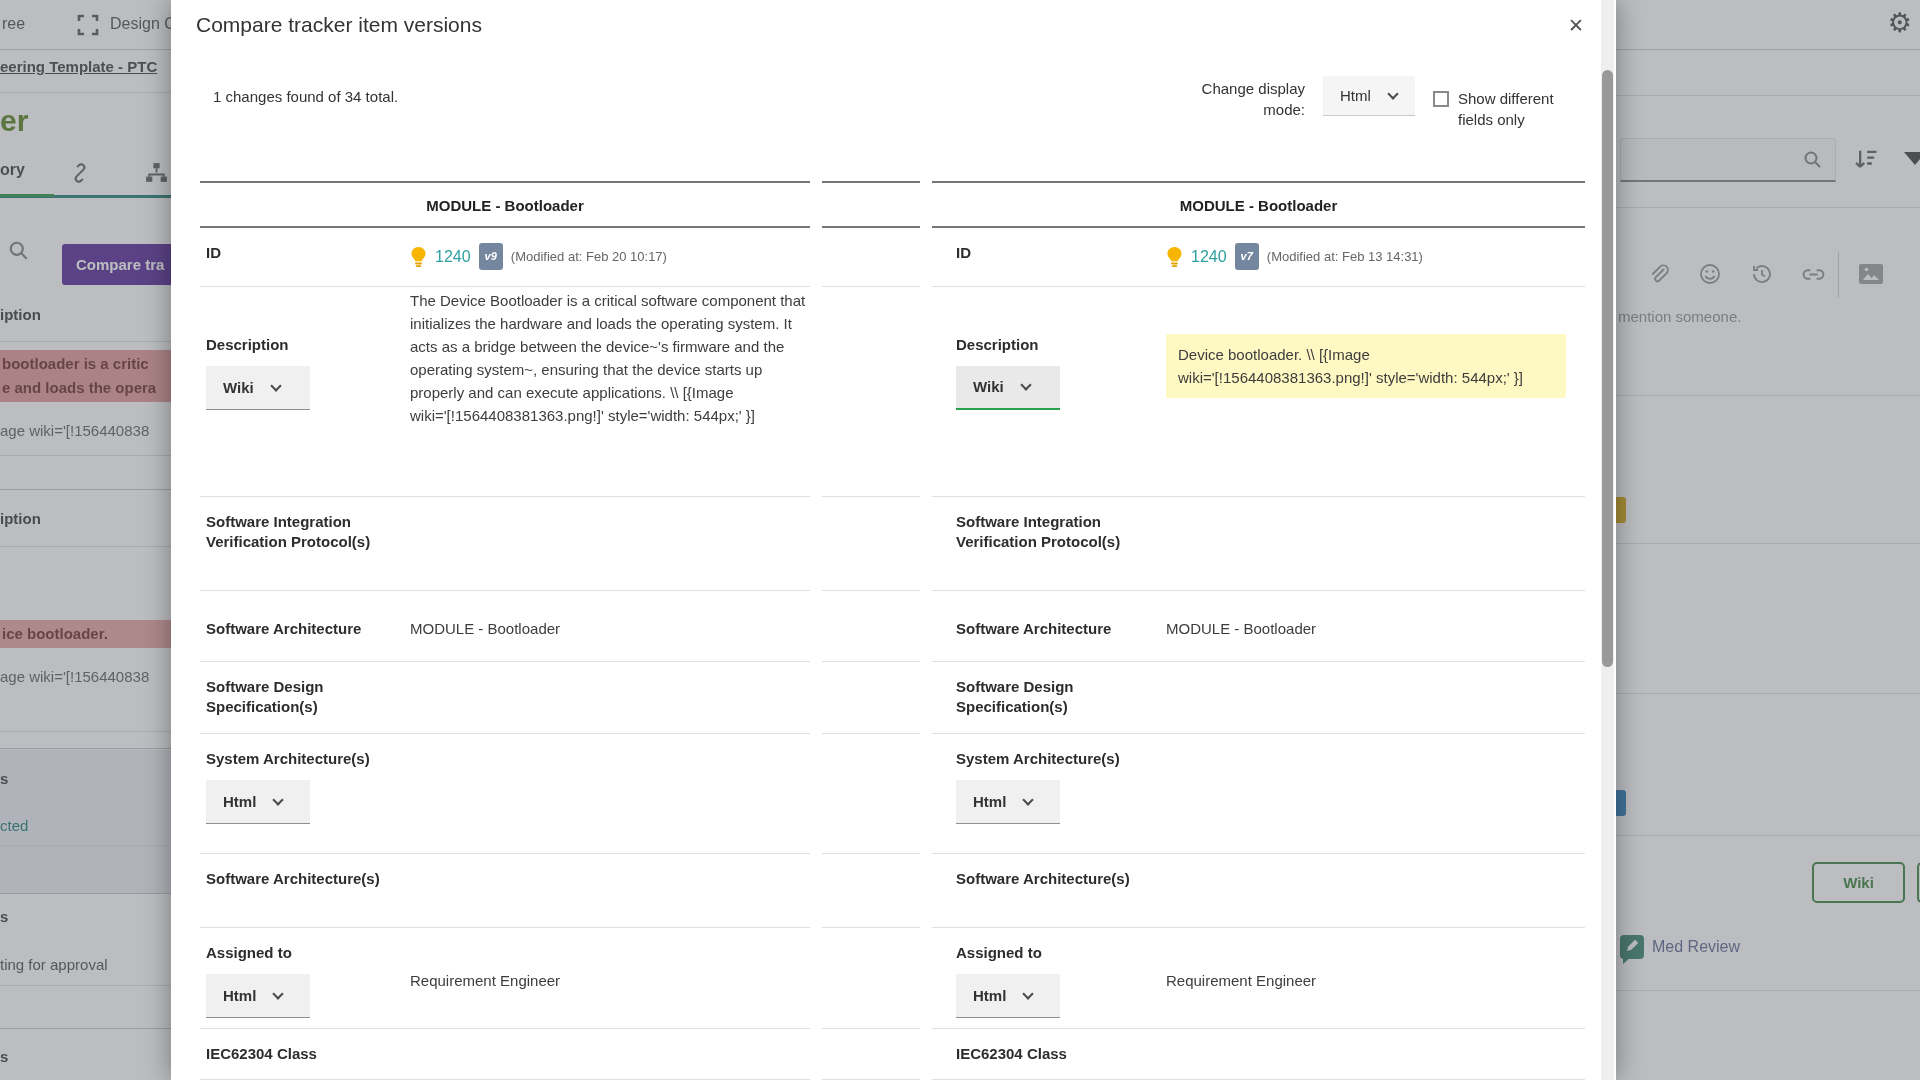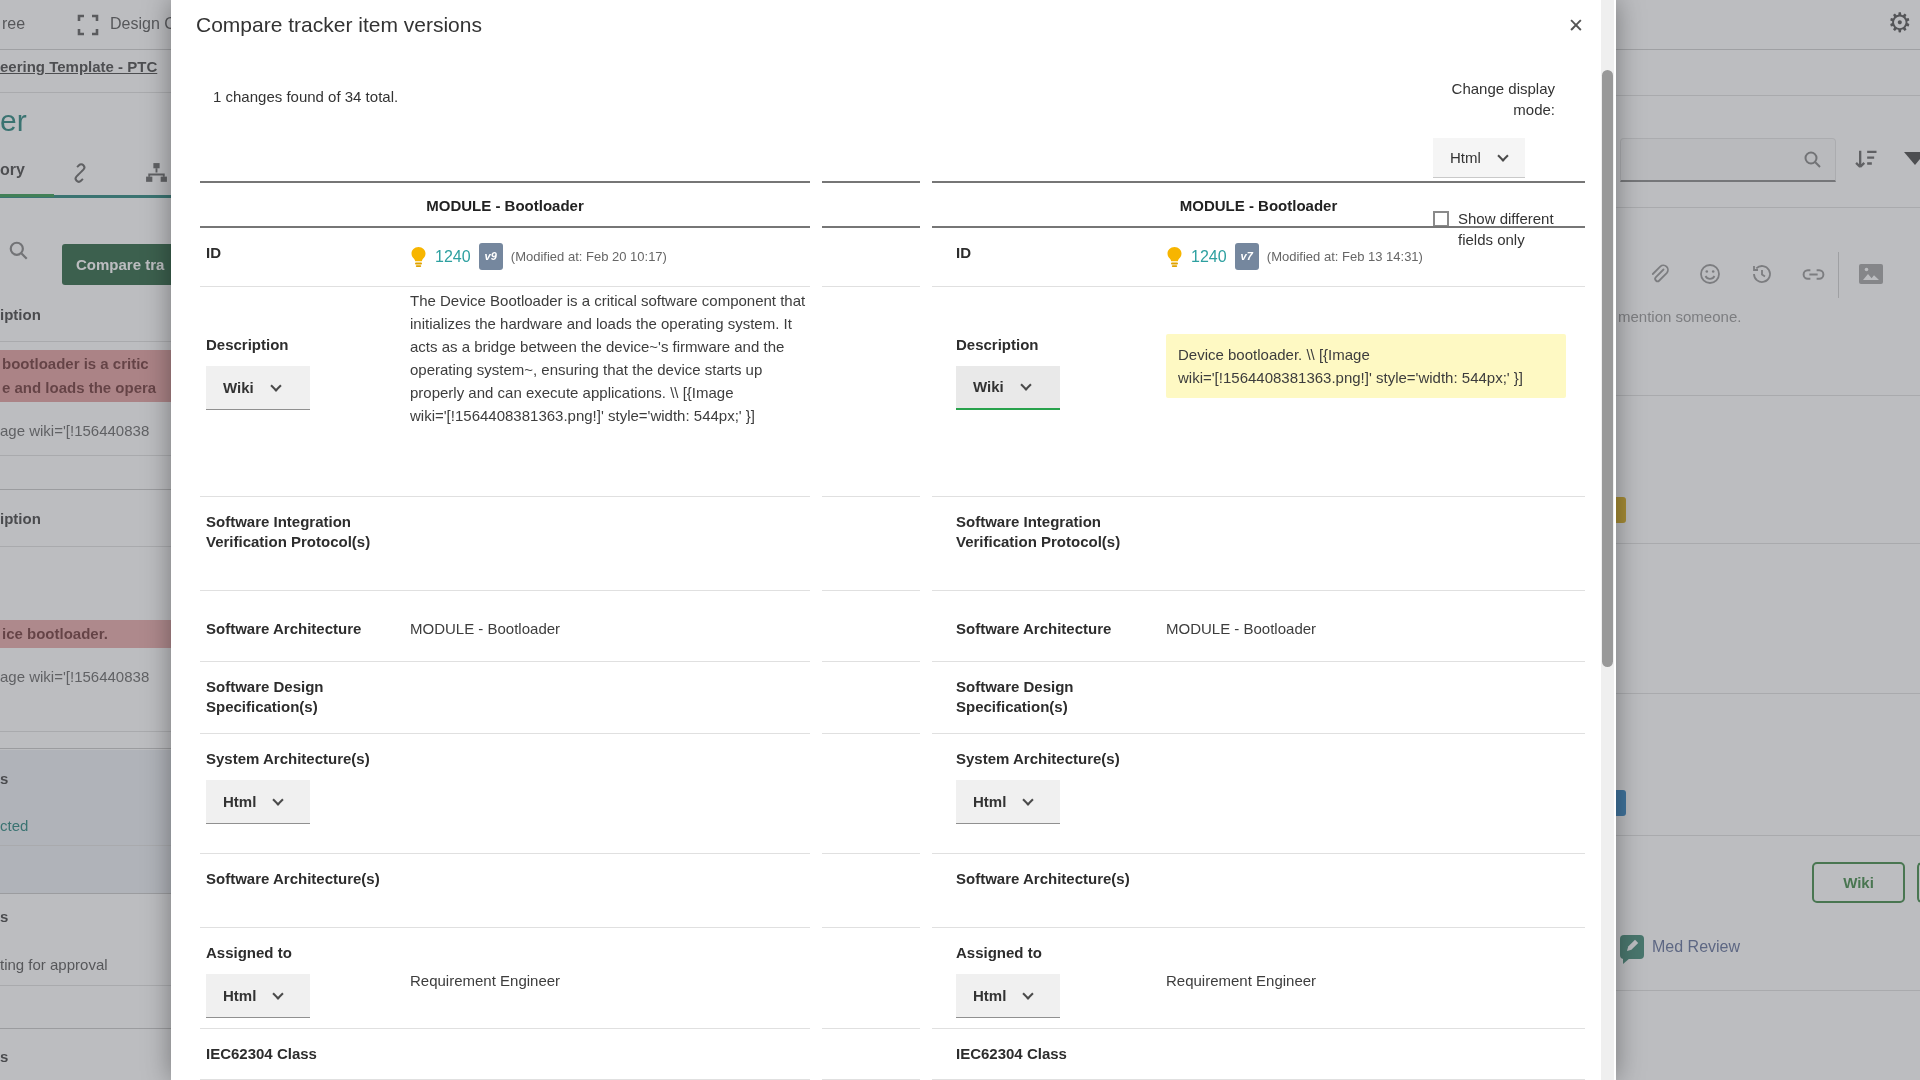--- a/index.html
+++ b/index.html
@@ -13,25 +13,25 @@
   .bg-right { left:1616px; width:304px; }
   .dim-overlay { position:absolute; inset:0; background:rgba(108,112,118,0.46); z-index:5; }
 
   .topbar { position:absolute; left:0; top:0; right:0; height:50px; background:#fff; border-bottom:1px solid #c9c9c9; }
   .hline { position:absolute; left:0; width:100%; height:1px; background:#dcdcdc; }
   .hline.dark { background:#c2c2c2; }
 
   .bl-ree { left:2px; top:15px; font-size:16px; color:#444; white-space:nowrap; }
   .bl-design { left:110px; top:15px; font-size:16px; color:#444; white-space:nowrap; }
   .bl-crumb { left:0; top:58px; font-size:15px; font-weight:bold; color:#333; text-decoration:underline; white-space:nowrap; }
-  .bl-heading { left:0; top:104px; font-size:30px; font-weight:normal; color:#0f766e; white-space:nowrap; }
+  .bl-heading { left:0; top:104px; font-size:30px; font-weight:bold; color:#4d7c0f; white-space:nowrap; }
   .bl-tabs { left:0; top:150px; width:171px; height:48px; border-bottom:3px solid #0f766e; }
   .bl-ory { left:0; top:11px; font-size:16px; font-weight:bold; color:#333; position:absolute; }
   .bl-tab-underline { position:absolute; left:0; top:44px; width:54px; height:3px; background:#1e8e3e; }
-  .green-btn { left:62px; top:244px; width:120px; height:41px; background:#14532d; color:#fff;
+  .green-btn { left:62px; top:244px; width:120px; height:41px; background:#4c1d95; color:#fff;
     font-size:15px; font-weight:bold; line-height:41px; padding-left:14px; white-space:nowrap; border-radius:3px 0 0 3px; }
   .bl-label { font-size:15px; font-weight:bold; color:#2d2d2d; white-space:nowrap; }
   .bl-text { font-size:15px; color:#555; white-space:nowrap; }
   .bl-red { left:0; width:171px; background:#e09595; color:#5e1f1f; font-weight:bold; font-size:15px;
     line-height:24px; padding:2px 0 2px 2px; white-space:nowrap; }
   .bl-bluepanel { left:0; top:750px; width:171px; height:143px; background:#e9edf3; }
 
   .gear-glyph { font-size:27px; color:#3f3f3f; line-height:1; }
   .br-search { left:4px; top:138px; width:216px; height:44px; background:#fafafa;
     border:1px solid #e0e0e0; border-bottom:2px solid #7d7d7d; border-radius:4px 4px 0 0; }
@@ -48,21 +48,21 @@
   .med-label { left:36px; top:938px; font-size:16px; color:#51618f; white-space:nowrap; }
 
   
   .modal { position:absolute; left:171px; top:0; width:1445px; height:1080px; background:#fff; z-index:10;
     box-shadow:0 0 26px rgba(0,0,0,0.38); }
   .m-title { left:25px; top:13px; font-size:21px; color:#333; }
   .m-close { right:32px; top:14px; font-size:19px; color:#555; background:none; border:none; cursor:pointer;
     font-family:inherit; position:absolute; }
   .m-subrow { position:absolute; left:42px; top:76px; width:1372px; display:flex; justify-content:space-between; align-items:flex-start; }
   .m-summary { font-size:15px; color:#333; margin-top:12px; }
-  .m-controls { display:flex; align-items:flex-start; gap:18px;flex-direction:column; }
+  .m-controls { display:flex; align-items:flex-start; gap:18px; }
   .dm-label { width:122px; text-align:right; font-size:15px; line-height:21px; color:#333; margin-top:2px; }
   .dd { display:flex; align-items:center; background:#f0f0f0; border-bottom:1px solid #909090;
     font-size:15px; color:#333; padding-left:17px; gap:18px; }
   .dd.top { width:92px; height:40px; background:#f5f5f5; border-bottom:1px solid #c9c9c9; }
   .dd.row-dd { width:104px; height:44px; margin-top:11px; }
   .dd.focus { border-bottom:2px solid #28a24c; background:#e9e9e9; }
   .chev { width:8px; height:8px; border-right:2px solid #4a4a4a; border-bottom:2px solid #4a4a4a;
     transform:rotate(45deg); margin-top:-4px; flex-shrink:0; }
   .cb-group { display:flex; gap:9px; width:152px; margin-top:12px; }
   .checkbox { width:16px; height:16px; border:2px solid #8a8a8a; background:#fff; flex-shrink:0; margin-top:3px; }

